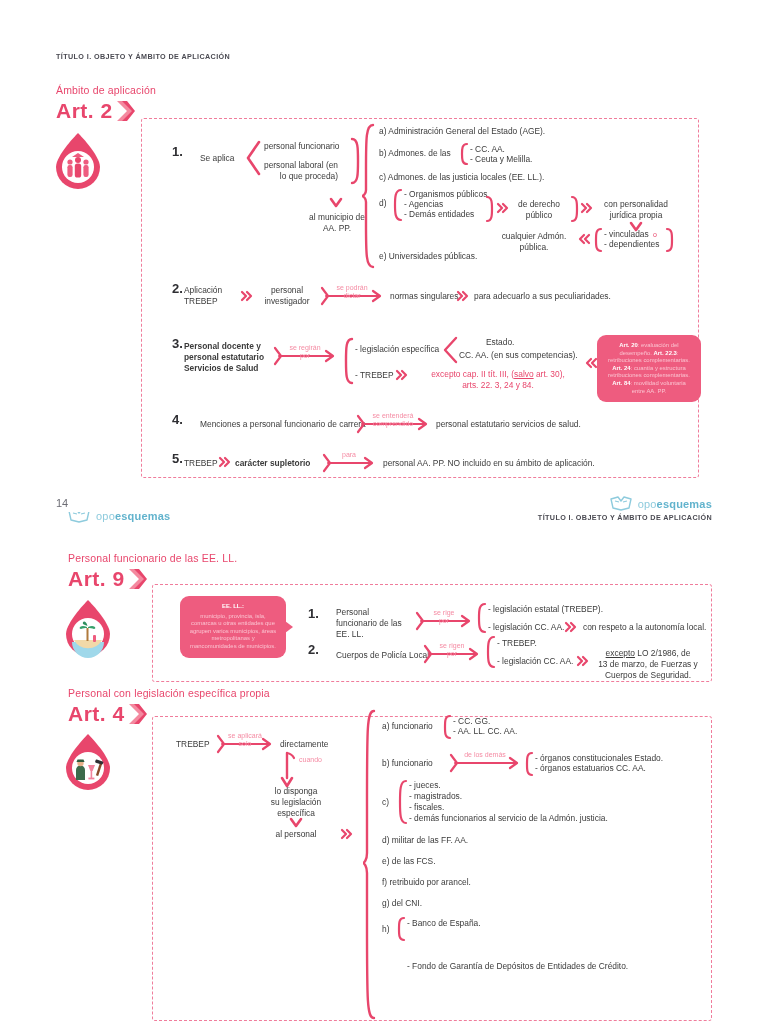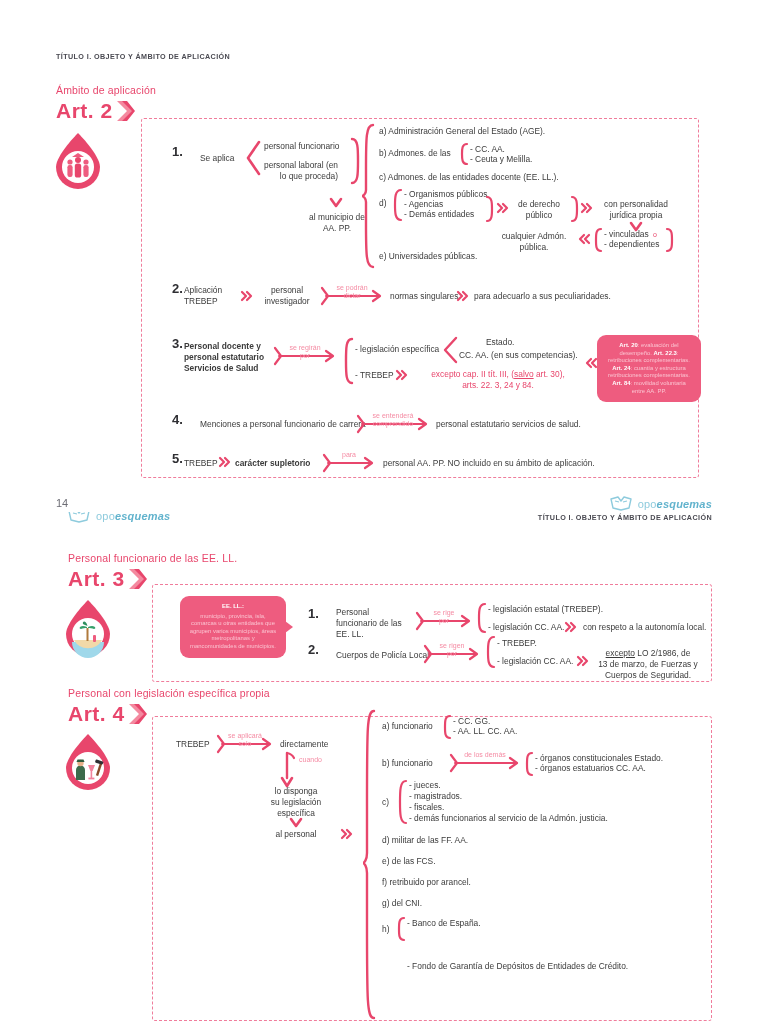--- a/index.html
+++ b/index.html
@@ -31,21 +31,21 @@
 
   .logo {
     position: absolute;
     display: flex;
     align-items: center;
     gap: 6px;
     color: #7fc3d8;
   }
   .logo .mark { width: 22px; height: 15px; }
   .logo .wordmark { font-size: 11px; letter-spacing: .2px; color: #8ecbdd; }
-  .logo .wordmark b { color: #62b3cd; font-weight: 700; font-style: italic; }
+  .logo .wordmark b { color: #62b3cd; font-weight: 700; }
   .logo.pg1 { right: 56px; top: 496px; }
   .logo.pg2 { left: 68px; top: 596px; }
 
   .pagenum {
     position: absolute;
     left: 56px; top: 497px;
     font-size: 11px;
     color: #6d6d75;
   }
 
@@ -202,21 +202,21 @@
 
   <div class="t" style="left:379px; top:148px;">b) Admones. de las</div>
   <div class="deco" style="left:459px; top:143px;">
     <svg width="10" height="22" viewBox="0 0 10 22">
         <path d="M8 1 C3 1 3 6 3 11 C3 16 3 21 8 21" stroke="#e8466c" stroke-width="2.2" fill="none" stroke-linecap="round"></path>
       </svg>
   </div>
   <div class="t" style="left:470px; top:144px;">- CC. AA.</div>
   <div class="t" style="left:470px; top:154px;"><span>- Ceuta y Melilla.</span></div>
 
-  <div class="t" style="left:379px; top:172px;">c) Admones. de las entidades docente (EE. LL.).</div>
+  <div class="t" style="left:379px; top:172px;">c) Admones. de las justicia locales (EE. LL.).</div>
 
   <div class="t" style="left:379px; top:198px;">d)</div>
   <div class="deco" style="left:392px; top:189px;">
     <svg width="11" height="32" viewBox="0 0 11 32">
         <path d="M9 1 C3 1 3 9 3 16 C3 23 3 31 9 31" stroke="#e8466c" stroke-width="2.2" fill="none" stroke-linecap="round"></path>
       </svg>
   </div>
   <div class="t" style="left:404px; top:189px;">- Organismos públicos</div>
   <div class="t" style="left:404px; top:199px;">- Agencias</div>
   <div class="t" style="left:404px; top:209px;">- Demás entidades</div>
@@ -404,21 +404,21 @@
       <svg width="22" height="15" viewBox="0 0 22 15">
           <path d="M1 3 L8 1 L11 5 L14 1 L21 3 L19 12 L11 14 L3 12 Z" fill="none" stroke="#8ecbdd" stroke-width="1.4" stroke-linejoin="round"></path>
           <path d="M5 5 L9 6 M13 6 L17 5" stroke="#8ecbdd" stroke-width="1.2"></path>
         </svg>
     </span>
     <span class="wordmark"><span>opo</span><b>esquemas</b></span>
   </div>
   <div class="runhead" style="right:56px; top:1px;">TÍTULO I. OBJETO Y ÁMBITO DE APLICACIÓN</div>
 
   <div class="sect-title" style="left:68px; top:40px;">Personal funcionario de las EE. LL.</div>
-  <div class="art-label" style="left:68px; top:55px;">Art. 3</div>
+  <div class="art-label" style="left:68px; top:55px;">Art. 9</div>
   <div class="chev" style="left:128px; top:56px;">
     <svg width="20" height="22" viewBox="0 0 20 22">
         <path d="M1 1 L11 11 L1 21 L7 21 L17 11 L7 1 Z" fill="#f4899f"></path>
         <path d="M6 1 L16 11 L6 21 L11 21 L19 11 L11 1 Z" fill="#e8466c"></path>
       </svg>
   </div>
   <div class="droplet" style="left:62px; top:86px;">
     <svg width="52" height="58" viewBox="0 0 52 58">
       <path d="M26 2 C26 2 48 24 48 36 A22 22 0 1 1 4 36 C4 24 26 2 26 2 Z" fill="#e8466c"></path>
       <circle cx="26" cy="36" r="16" fill="#ffffff"></circle>

